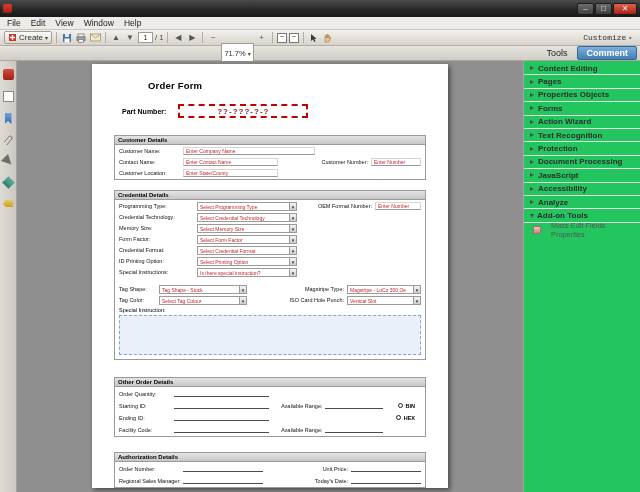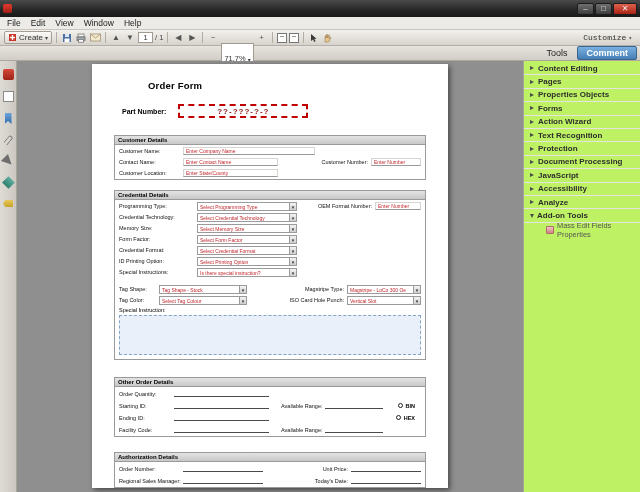--- a/index.html
+++ b/index.html
@@ -20,21 +20,21 @@
   .menu-item { padding:0 5px; cursor:default; }
 
   
   .toolbar { height:16px; background:linear-gradient(#f3f1ed,#d7d3cc); border-bottom:1px solid #b3afa8; display:flex; align-items:center; padding:0 4px; gap:2px; font-size:8px; color:#333; }
   .tb-sep { width:1px; height:11px; background:#b2aea6; margin:0 2px; flex:none; }
   .tb-btn { height:13px; display:flex; align-items:center; gap:2px; padding:0 3px; border-radius:2px; }
   .btn-raised { border:1px solid #a39e95; background:linear-gradient(#fdfcfa,#ddd8d0); }
   .caret { font-size:6px; color:#444; }
   .tb-ic { min-width:12px; height:13px; display:flex; align-items:center; justify-content:center; font-size:8px; color:#555; }
   .page-box { width:15px; height:11px; background:#fff; border:1px solid #a09a90; font-size:7.5px; text-align:center; line-height:10px; }
-  .zoom-box { height:21px; background:#fff; border:1px solid #a09a90; font-size:7.5px; display:flex; align-items:flex-end; padding:0 2px; gap:2px;margin-top:32px; }
+  .zoom-box { height:21px; background:#fff; border:1px solid #a09a90; font-size:7.5px; display:flex; align-items:center; padding:0 2px; gap:2px;margin-top:32px; }
   .fit-ic { width:10px; height:10px; border:1px solid #777; background:#fefefe; position:relative; }
   .fit-ic:after { content:""; position:absolute; left:2px; right:2px; top:2px; height:1.5px; background:#999; }
   .customize { margin-left:auto; display:flex; align-items:center; gap:2px; font-size:8px; color:#333; padding:0 4px;font-family:Liberation Mono, monospace; }
 
   
   .tabsrow { height:15px; background:linear-gradient(#e7e4df,#d1cdc6); border-bottom:1px solid #aba69e; display:flex; align-items:center; justify-content:flex-end; padding-right:3px; }
   .tab-tools { font-size:9px; font-weight:400; color:#222; padding:0 10px; }
   .tab-comment { font-size:9px; font-weight:700; color:#fff; background:linear-gradient(#7ab0e0,#447fb6); border:1px solid #39658f; border-radius:2px; padding:1px 8px; }
 
   
@@ -47,25 +47,25 @@
   .ic-ribbon { width:7px; height:11px; background:linear-gradient(#6fa3d8,#2f6db0); clip-path:polygon(0 0,100% 0,100% 100%,50% 72%,0 100%); }
   .ic-clip { width:5px; height:10px; border:1.5px solid #7a7a7a; border-radius:3px 3px 0 0; border-bottom:none; transform:rotate(40deg); }
   .ic-pen { width:0; height:0; border-left:5px solid transparent; border-right:5px solid transparent; border-bottom:10px solid #6e6e6e; transform:rotate(135deg); }
   .ic-layers { width:9px; height:9px; background:linear-gradient(#5fb0a0,#2e7d6e); transform:rotate(45deg); margin-top:1px; }
   .ic-tag { width:10px; height:7px; background:linear-gradient(#e8c85a,#c9a227); clip-path:polygon(0 50%,25% 0,100% 0,100% 100%,25% 100%); margin-top:2px; }
 
   .docarea { flex:1; background:#8f8f8f; position:relative; overflow:hidden; }
   .page { position:absolute; left:50%; transform:translateX(-50%); top:3px; width:356px; height:424px; background:#fff; box-shadow:2px 2px 5px rgba(0,0,0,.5); font-size:5.5px; color:#000; }
 
   
-  .rightpanel { width:117px; background:#bef264; border-left:1px solid #a7a29a; flex:none; padding-top:1px; }
+  .rightpanel { width:117px; background:#22c55e; border-left:1px solid #a7a29a; flex:none; padding-top:1px; }
   .rp-row { display:flex; align-items:center; height:13.4px; padding-left:6px; color:#2e2e2e; font-size:8px; font-weight:700; border-bottom:1px solid #e6e4e0; cursor:default; }
   .tri-r { width:0; height:0; border-left:4px solid #4c4c4c; border-top:2.5px solid transparent; border-bottom:2.5px solid transparent; margin-right:4px; flex:none; }
   .tri-d { width:0; height:0; border-top:4px solid #4c4c4c; border-left:2.5px solid transparent; border-right:2.5px solid transparent; margin-right:3px; margin-top:1px; flex:none; }
-  .rp-sub { display:flex; align-items:center; height:15px; padding-left:22px; font-size:7.4px; color:#555; gap:3px; }
+  .rp-sub { display:flex; align-items:center; height:15px; padding-left:9px; font-size:7.4px; color:#555; gap:10px; }
   .rp-sub-ic { width:8px; height:8px; border:1px solid #b06a6a; border-radius:1px; background:linear-gradient(#f2c4c4,#cf8484); flex:none; }
 
   
   .pdoc-title { font-size:9.5px; font-weight:700; padding:16px 0 0 56px; letter-spacing:.2px; }
   .part-row { display:flex; align-items:center; margin:13px 0 0 30px; }
   .part-label { font-size:7px; font-weight:700; }
   .part-box { margin-left:12px; width:130px; height:14px; border:2px dashed #c00000; background:#fff; display:flex; align-items:center; justify-content:center; font-size:8px; font-weight:700; color:#8b1515; letter-spacing:1px; }
 
   .psection { margin:0 22px; border:1px solid #9a9a9a; }
   .psec-bar { height:9px; background:linear-gradient(#e3e3e3,#c8c8c8); border-bottom:1px solid #9a9a9a; font-size:6px; font-weight:700; padding-left:3px; line-height:9px; }

